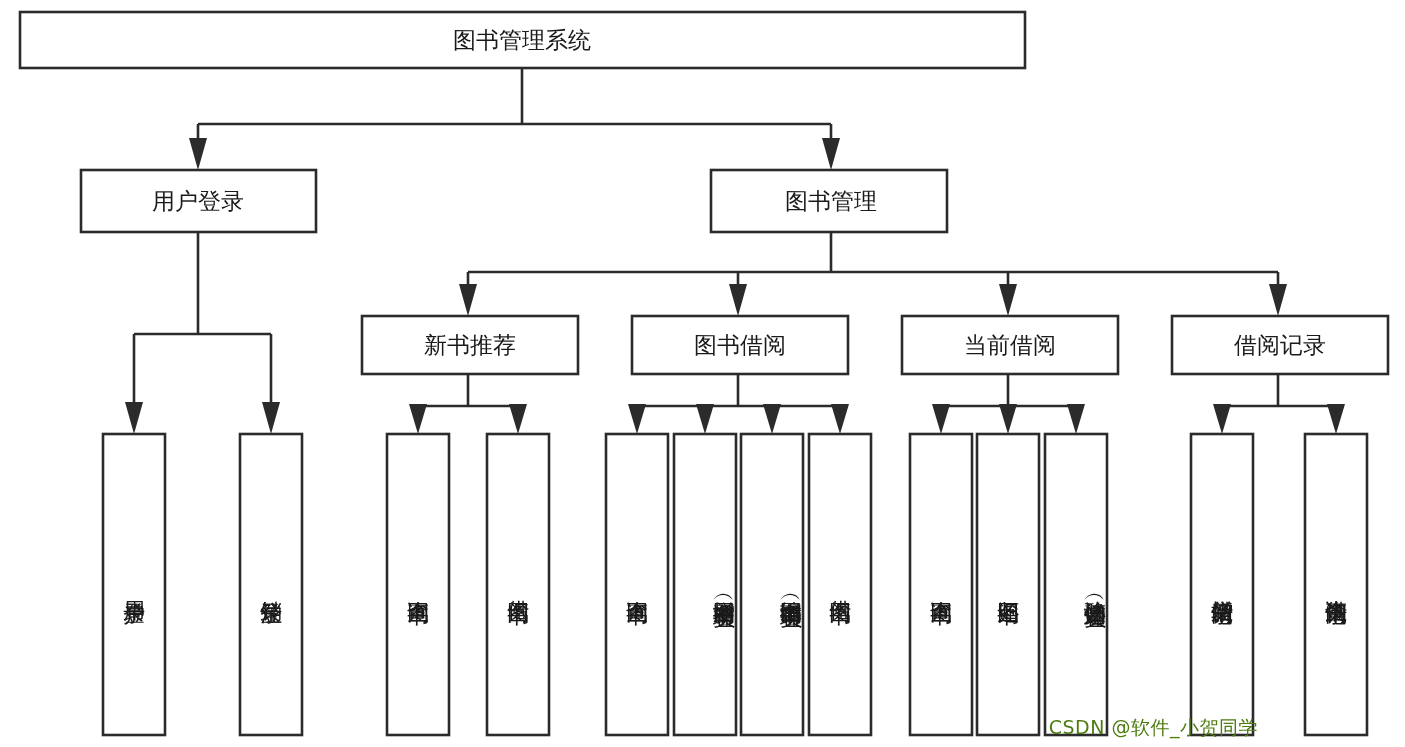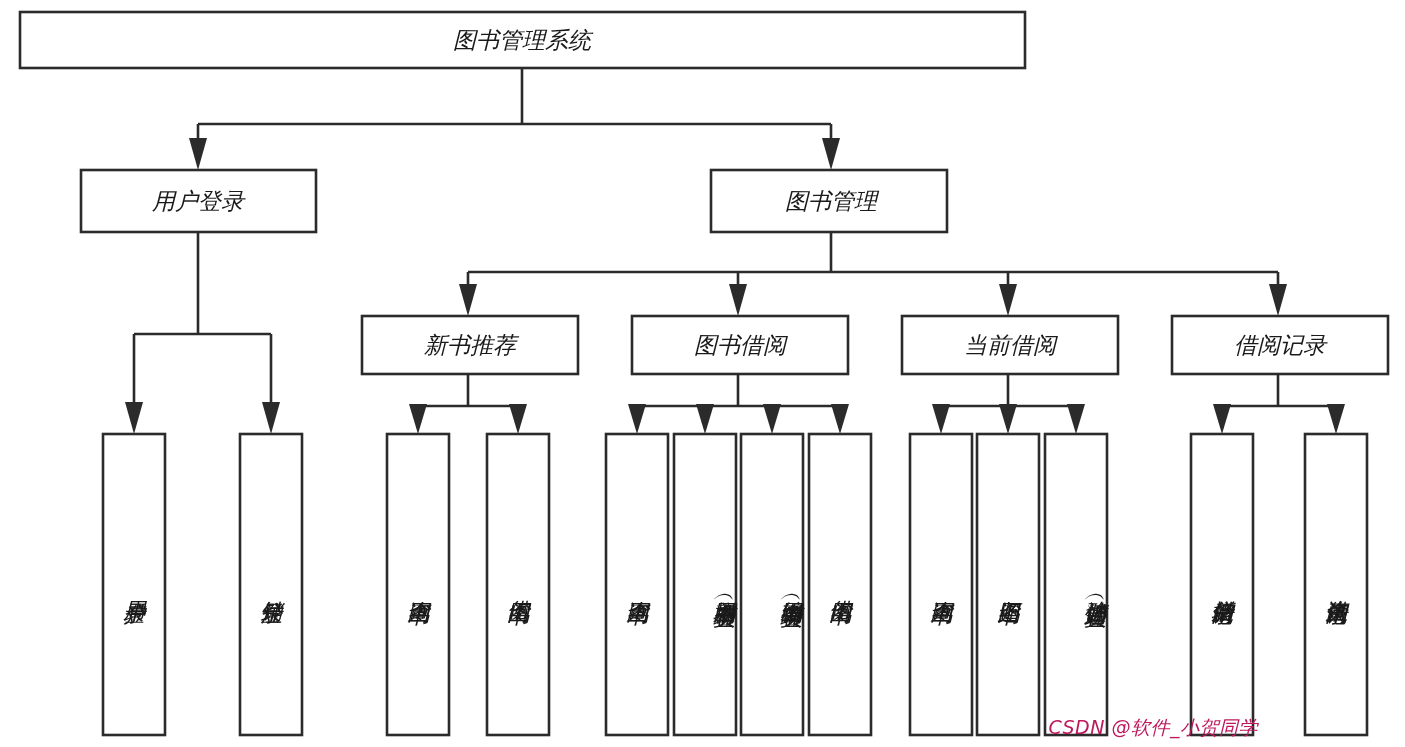--- a/index.html
+++ b/index.html
@@ -11,21 +11,20 @@
     width: 1405px;
     height: 747px;
     font-family: "DejaVu Sans", "Liberation Sans", sans-serif;
     overflow: hidden;
   }
   #diagram-root {
     position: relative;
     width: 1270px;
     height: 747px;
     background: #ffffff;
-    font-style: italic;
   }
   svg.flow {
     position: absolute;
     left: 0;
     top: 0;
     width: 1405px;
     height: 747px;
     display: block;
   }
   .node-box {
@@ -65,21 +64,21 @@
     letter-spacing: 1px;
     pointer-events: none;
     user-select: none;
   }
   .watermark {
     position: absolute;
     right: 12px;
     bottom: 6px;
     font-family: "DejaVu Sans", "Liberation Sans", sans-serif;
     font-size: 19px;
-    color: #be185d;
+    color: #4d7c0f;
     letter-spacing: 0.5px;
     white-space: nowrap;
   }
 </style>
 </head>
 <body>
 
 <div id="diagram-root">
 
   <svg class="flow" viewBox="0 0 1405 747">

